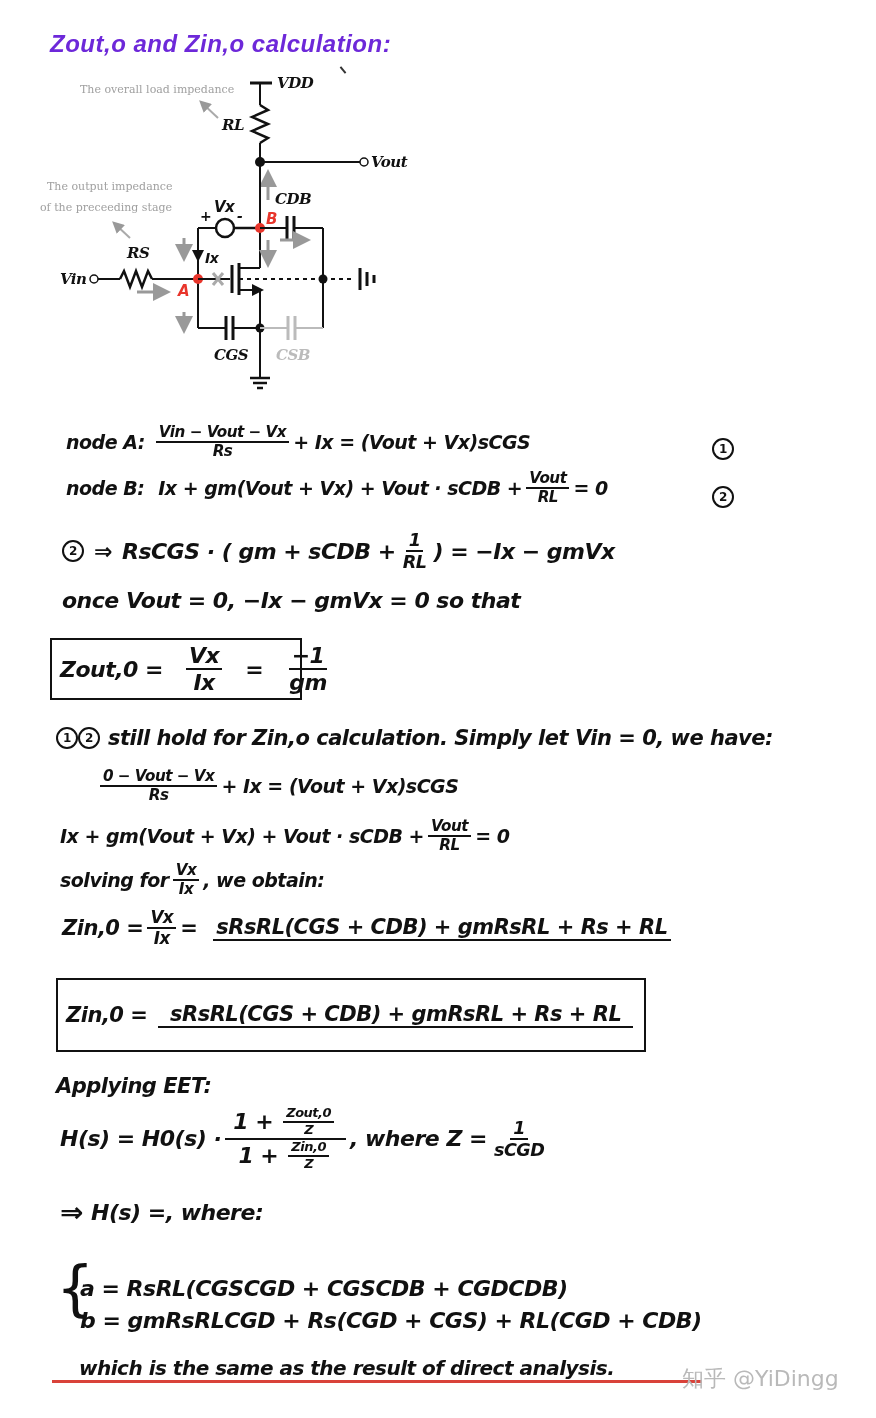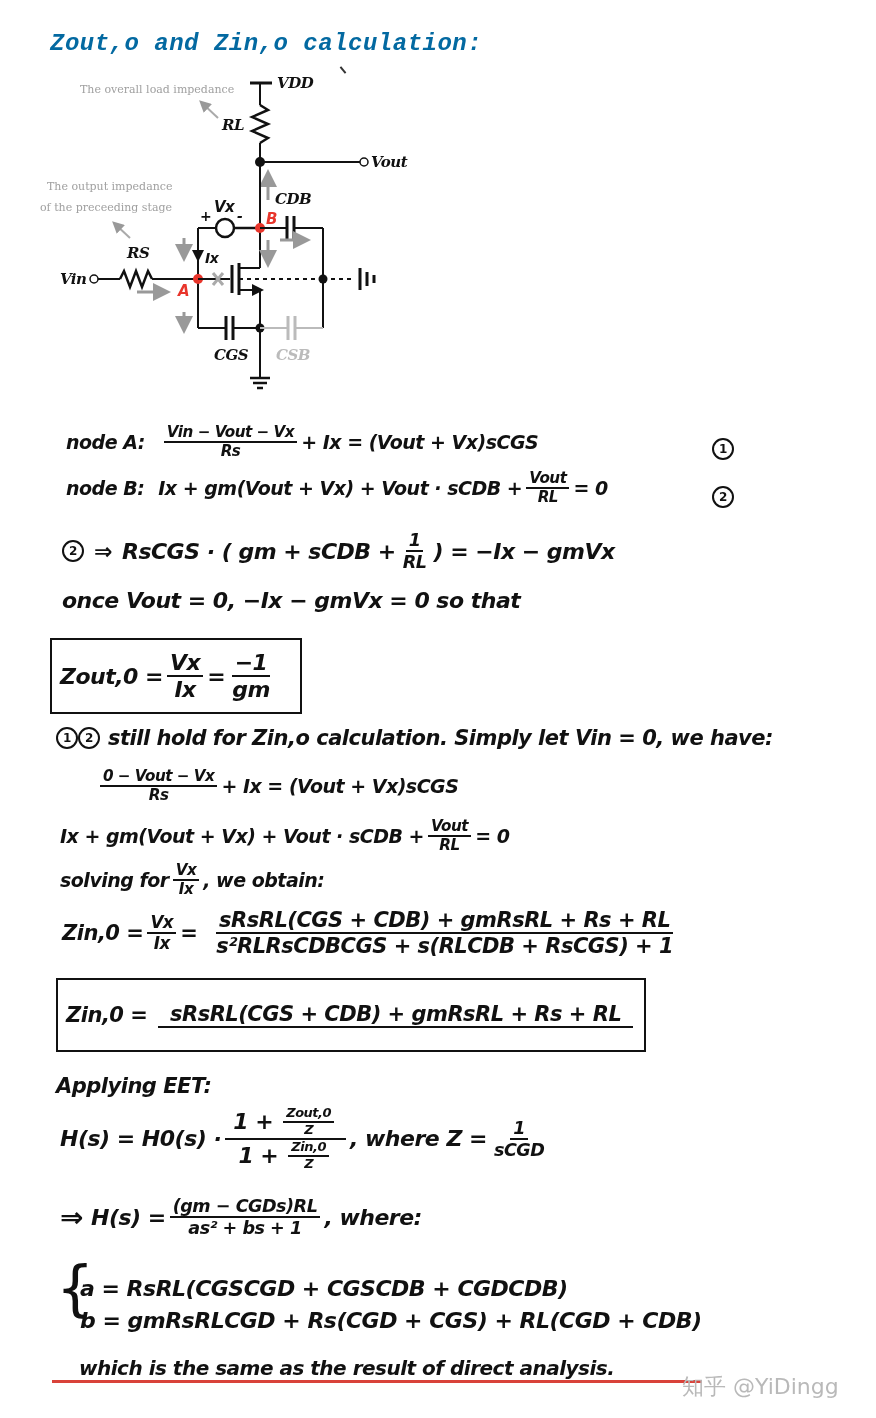--- a/index.html
+++ b/index.html
@@ -1,29 +1,29 @@
 <!DOCTYPE html>
 <html><head>
 <meta charset="utf-8">
 <style>
   html,body{margin:0;padding:0;background:#ffffff;}
   body{width:876px;height:1418px;position:relative;overflow:hidden;font-family:"DejaVu Sans",sans-serif;color:#111;}
   .abs{position:absolute;}
   .hw{font-family:"DejaVu Sans",sans-serif;font-style:italic;font-weight:bold;color:#111;white-space:nowrap;letter-spacing:-0.5px;}
-  .title{left:50px;top:30px;font-size:24px;color:#0369a1;font-family:Liberation Mono, monospace;font-style:italic;font-weight:bold;letter-spacing:0.5px;}
+  .title{left:50px;top:30px;font-size:24px;color:#6d28d9;font-family:Liberation Sans, sans-serif;font-style:italic;font-weight:bold;letter-spacing:0.5px;}
   .note{font-family:"DejaVu Serif",serif;color:#a0a0a0;font-size:11px;white-space:nowrap;}
   .frac{display:inline-flex;flex-direction:column;align-items:center;vertical-align:middle;margin:0 4px;}
   .frac .num{padding:0 3px;border-bottom:2px solid #111;line-height:1.15;}
   .frac .den{padding:0 3px;line-height:1.15;}
   .small{font-size:0.8em;}
   .box{border:2.5px solid #111;}
   .line{font-size:22px;}
   .circ{display:inline-block;width:18px;height:18px;border:2px solid #111;border-radius:50%;text-align:center;line-height:18px;font-size:12px;font-style:normal;}
   .underline{position:absolute;left:52px;top:1380px;width:650px;height:3px;background:#d9423a;}
-  .watermark{font-family:"DejaVu Sans",sans-serif;color:#b9b9b9;font-size:22px;white-space:nowrap;margin-top:8px;}
+  .watermark{font-family:"DejaVu Sans",sans-serif;color:#b9b9b9;font-size:22px;white-space:nowrap;}
   .brace{font-size:60px;font-weight:normal;font-style:normal;line-height:1;}
 </style>
 </head>
 <body>
 
 <div class="abs title">Zout,o and Zin,o calculation:</div>
 <div class="abs" style="left:342px;top:66px;width:2px;height:8px;background:#333;transform:rotate(-40deg);"></div>
 
 <div class="abs note" style="left:80px;top:83px;">The overall load impedance</div>
 <div class="abs note" style="left:47px;top:180px;">The output impedance</div>
@@ -122,21 +122,21 @@
 <div class="abs hw" style="left:237px;top:208px;font-size:14px;">-</div>
 <div class="abs hw" style="left:266px;top:210px;color:#e8352b;font-size:15px;">B</div>
 <div class="abs hw" style="left:205px;top:250px;font-size:14px;">Ix</div>
 <div class="abs hw" style="left:127px;top:244px;font-family:'DejaVu Serif',serif;font-size:15px;">RS</div>
 <div class="abs hw" style="left:60px;top:270px;font-family:'DejaVu Serif',serif;font-size:15px;">Vin</div>
 <div class="abs hw" style="left:178px;top:282px;color:#e8352b;font-size:15px;">A</div>
 <div class="abs hw" style="left:214px;top:346px;font-family:'DejaVu Serif',serif;font-size:15px;">CGS</div>
 <div class="abs hw" style="left:276px;top:346px;font-family:'DejaVu Serif',serif;font-size:15px;color:#bbb;">CSB</div>
 
 <div class="abs hw line" style="left:66px;top:424px;font-size:19px;display:flex;align-items:center;">
-  <span style="margin-right:15px;">node A:</span>
+  <span style="margin-right:7px;">node A:</span>
   <span class="frac">
     <span class="num small">Vin − Vout − Vx</span>
     <span class="den small">Rs</span>
   </span>
   <span>+ Ix = (Vout + Vx)sCGS</span>
 </div>
 <div class="abs hw" style="left:712px;top:438px;"><span class="circ">1</span></div>
 
 <div class="abs hw line" style="left:66px;top:470px;font-size:19px;display:flex;align-items:center;">
   <span style="margin-right:14px;">node B:</span>
@@ -155,21 +155,21 @@
   <span>RsCGS · ( gm + sCDB +</span>
   <span class="frac">
     <span class="num small">1</span>
     <span class="den small">RL</span>
   </span>
   <span>) = −Ix − gmVx</span>
 </div>
 
 <div class="abs hw" style="left:62px;top:588px;font-size:22px;">once Vout = 0,  −Ix − gmVx = 0   so that</div>
 
-<div class="abs hw box" style="left:50px;top:638px;width:252px;height:76px;font-size:22px;display:flex;align-items:center;padding-left:8px;box-sizing:border-box;">
+<div class="abs hw box" style="left:50px;top:638px;width:252px;height:62px;font-size:22px;display:flex;align-items:center;padding-left:8px;box-sizing:border-box;gap:19px;">
   <span>Zout,0 =</span>
   <span class="frac">
     <span class="num">Vx</span>
     <span class="den">Ix</span>
   </span>
   <span>=</span>
   <span class="frac">
     <span class="num">−1</span>
     <span class="den">gm</span>
   </span>
@@ -209,21 +209,20 @@
 
 <div class="abs hw" style="left:62px;top:908px;font-size:21px;display:flex;align-items:center;">
   <span>Zin,0 =</span>
   <span class="frac">
     <span class="num small">Vx</span>
     <span class="den small">Ix</span>
   </span>
   <span style="margin-right:12px;">=</span>
   <span class="frac">
     <span class="num">sRsRL(CGS + CDB) + gmRsRL + Rs + RL</span>
-    <span class="den">s²RLRsCDBCGS + s(RLCDB + RsCGS) + 1</span>
   </span>
 </div>
 
 <div class="abs hw box" style="left:56px;top:978px;width:590px;height:74px;font-size:21px;display:flex;align-items:center;padding-left:8px;box-sizing:border-box;">
   <span>Zin,0 =</span>
   <span class="frac" style="flex:1;">
     <span class="num" style="width:96%;text-align:center;">sRsRL(CGS + CDB) + gmRsRL + Rs + RL</span>
   </span>
 </div>
 
@@ -249,24 +248,20 @@
   <span>, where  Z =</span>
   <span class="frac">
     <span class="num small">1</span>
     <span class="den small">sCGD</span>
   </span>
 </div>
 
 <div class="abs hw" style="left:60px;top:1196px;font-size:22px;display:flex;align-items:center;">
   <span style="margin-right:8px;font-size:28px;">⇒</span>
   <span>H(s) =</span>
-  <span class="frac">
-    <span class="num small">(gm − CGDs)RL</span>
-    <span class="den small">as² + bs + 1</span>
-  </span>
   <span>, where:</span>
 </div>
 
 <div class="abs hw brace" style="left:56px;top:1258px;">{</div>
 <div class="abs hw" style="left:80px;top:1264px;font-size:22px;margin-top:12px;">a = RsRL(CGSCGD + CGSCDB + CGDCDB)</div>
 <div class="abs hw" style="left:80px;top:1308px;font-size:22px;">b = gmRsRLCGD + Rs(CGD + CGS) + RL(CGD + CDB)</div>
 
 <div class="abs hw" style="left:79px;top:1356px;font-size:20px;">which is the same as the result of direct analysis.</div>
 <div class="underline"></div>
 

